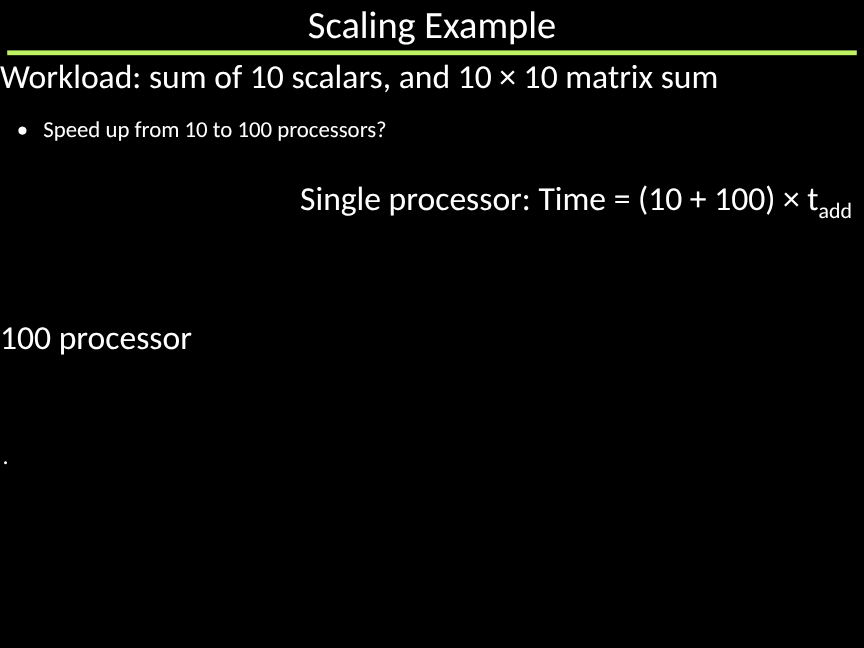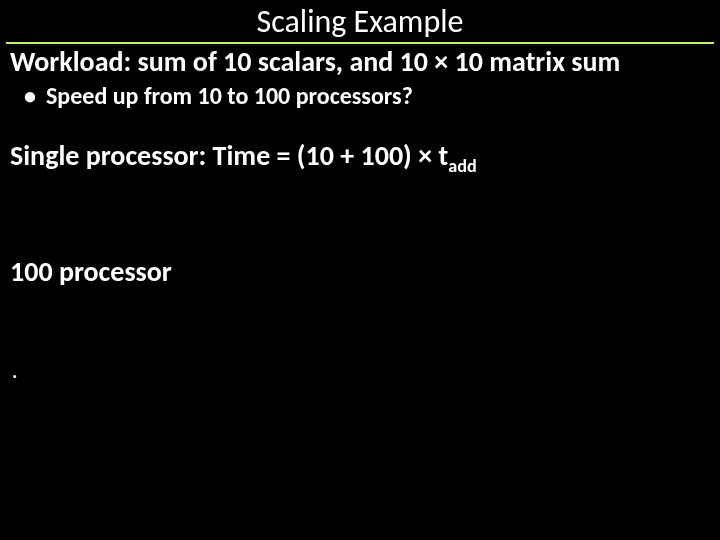--- a/index.html
+++ b/index.html
@@ -18,48 +18,48 @@
     color: #fff;
     position: relative;
     box-sizing: border-box;
   }
   .title {
     text-align: center;
     font-size: 32px;
     color: #fff;
     padding-top: 2px;
     padding-bottom: 1px;
-    border-bottom: 2px solid #bef264;
+    border-bottom: 4px solid #bef264;
     margin: 0 6px 0 6px;
     font-weight: 400;
   }
   .body {
-    padding: 2px 10px 0 10px;
-    font-weight: bold;
+    padding: 2px 10px 0 0;
   }
   .line-workload {
     font-size: 28px;
     line-height: 1.02;
     margin-top: 2px;
   }
   .sub-bullet {
-    font-size: 24px;
+    font-size: 19px;
     padding-left: 36px;
-    margin-top: 6px;
+    margin-top: 20px;
     line-height: 1.1;
   }
   .sub-bullet .dot {
     display: inline-block;
     width: 22px;
     margin-left: -22px;
   }
   .line-single {
     font-size: 28px;
     margin-top: 32px;
     line-height: 1.1;
+    text-align: right;
   }
   .line-10p {
     font-size: 28px;
     margin-top: 42px;
   }
   .line-100p {
     font-size: 28px;
     margin-top: 78px;
   }
   .line-dot {

